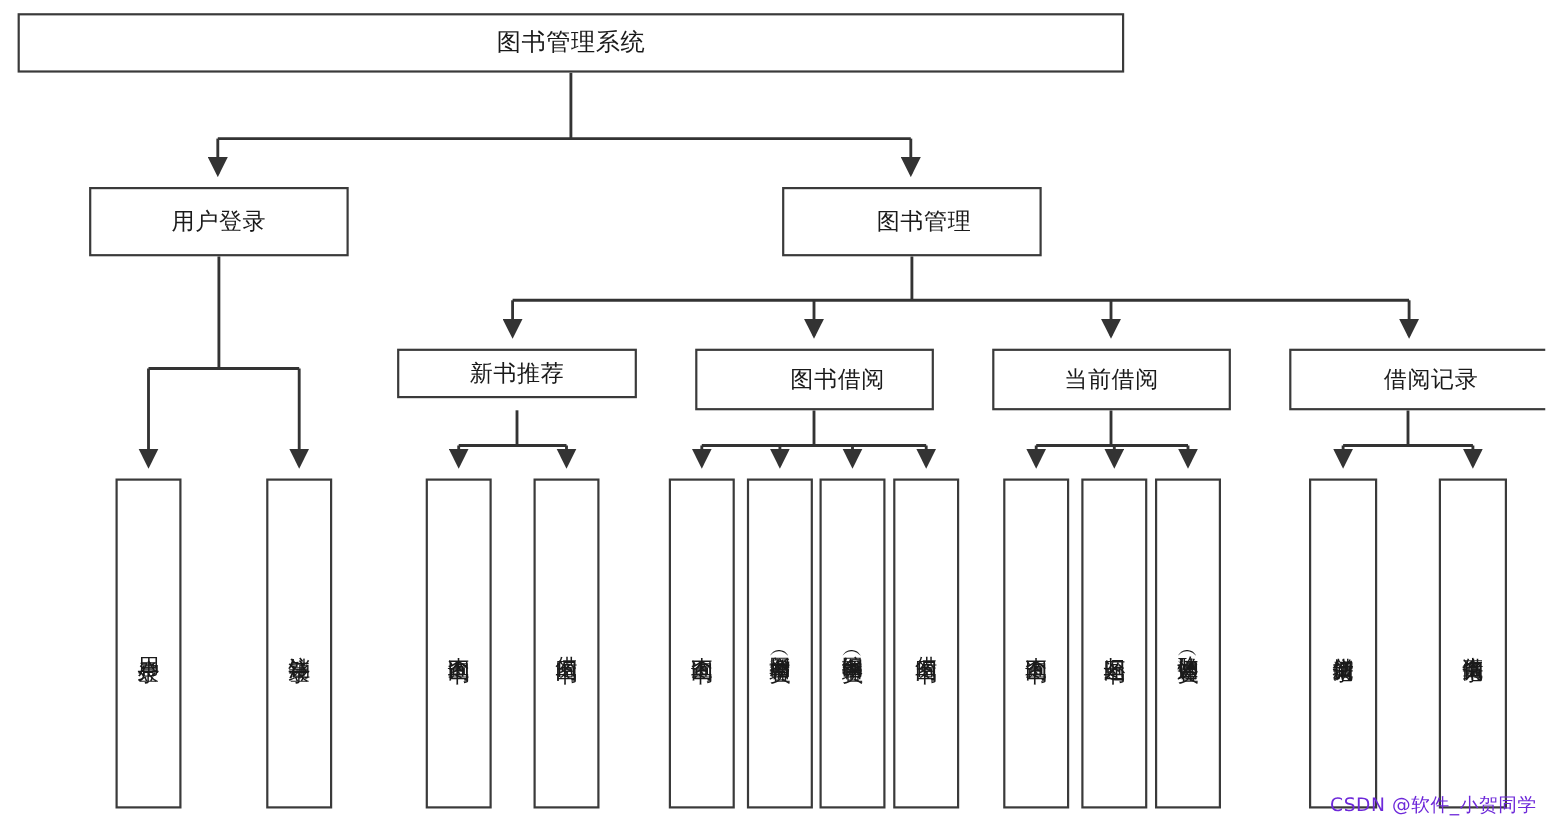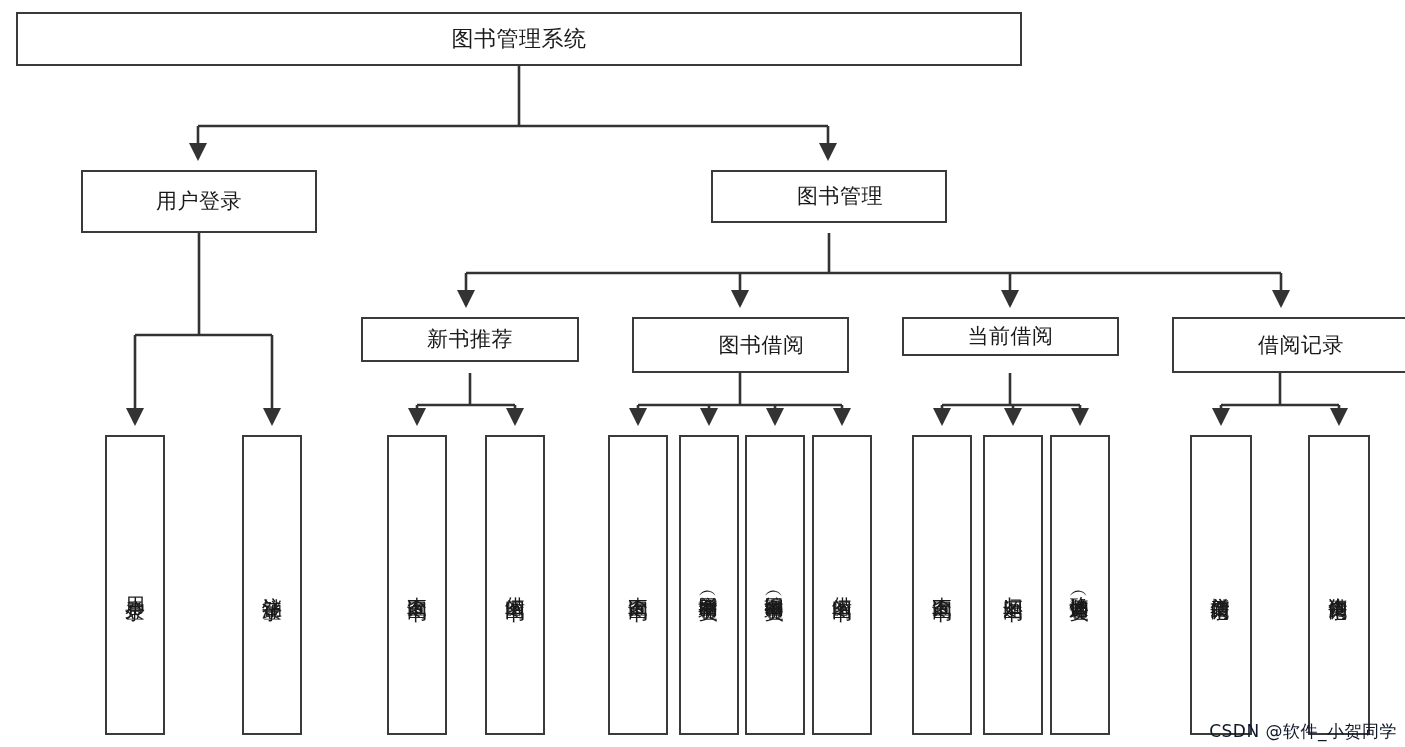--- a/index.html
+++ b/index.html
@@ -56,21 +56,21 @@
     line-height:1.06;
     letter-spacing:2px;
     white-space:nowrap;
   }
   .node.vert.long .lbl{ font-size:19px; letter-spacing:1px; }
   .watermark{
     position:absolute;
     right:8px;
     bottom:4px;
     font-size:17px;
-    color:#0f172a;
+    color:#6d28d9;
     white-space:nowrap;
     z-index:5;
     letter-spacing:0.5px;
   }
 </style>
 </head>
 <body>
 
 <div id="canvas">
 
@@ -124,31 +124,31 @@
     </g>
   </svg>
 
   <div class="node horiz root" style="left: 16px; top: 12px; width: 1006px; height: 54px;">
     <span class="lbl">图书管理系统</span>
   </div>
 
   <div class="node horiz" style="left: 81px; top: 170px; width: 236px; height: 63px;">
     <span class="lbl">用户登录</span>
   </div>
-  <div class="node horiz" style="left: 711px; top: 170px; width: 236px; height: 53px; padding-left: 22px;">
+  <div class="node horiz" style="left: 711px; top: 170px; width: 236px; height: 63px; padding-left: 22px;">
     <span class="lbl">图书管理</span>
   </div>
 
   <div class="node horiz" style="left: 361px; top: 317px; width: 218px; height: 45px;">
     <span class="lbl">新书推荐</span>
   </div>
   <div class="node horiz" style="left: 632px; top: 317px; width: 217px; height: 56px; padding-left: 42px;">
     <span class="lbl">图书借阅</span>
   </div>
-  <div class="node horiz" style="left: 902px; top: 317px; width: 217px; height: 39px;">
+  <div class="node horiz" style="left: 902px; top: 317px; width: 217px; height: 56px;">
     <span class="lbl">当前借阅</span>
   </div>
   <div class="node horiz" style="left: 1172px; top: 317px; width: 258px; height: 56px;">
     <span class="lbl">借阅记录</span>
   </div>
 
   <div class="node vert" style="left: 105px; top: 435px; width: 60px; height: 300px;">
     <span class="lbl">用户登录</span>
   </div>
   <div class="node vert" style="left: 242px; top: 435px; width: 60px; height: 300px;">

